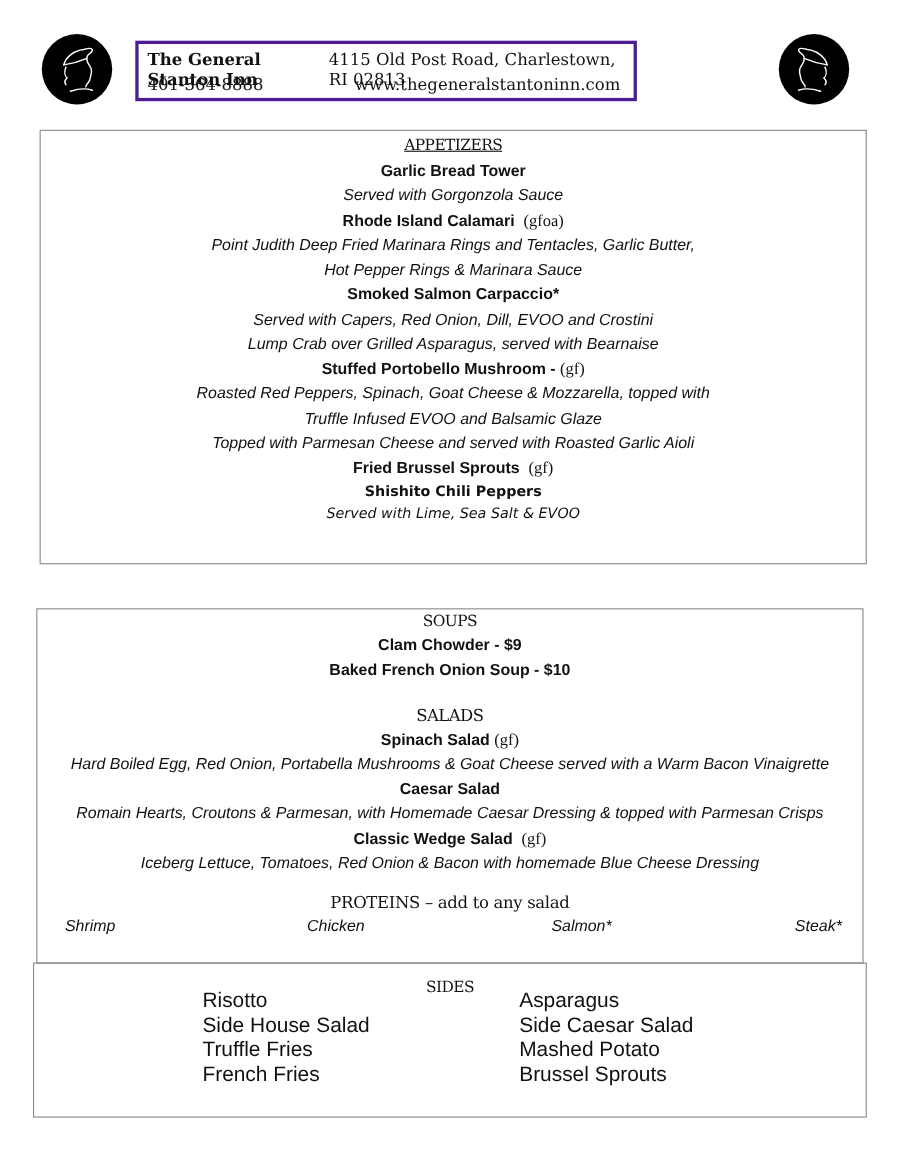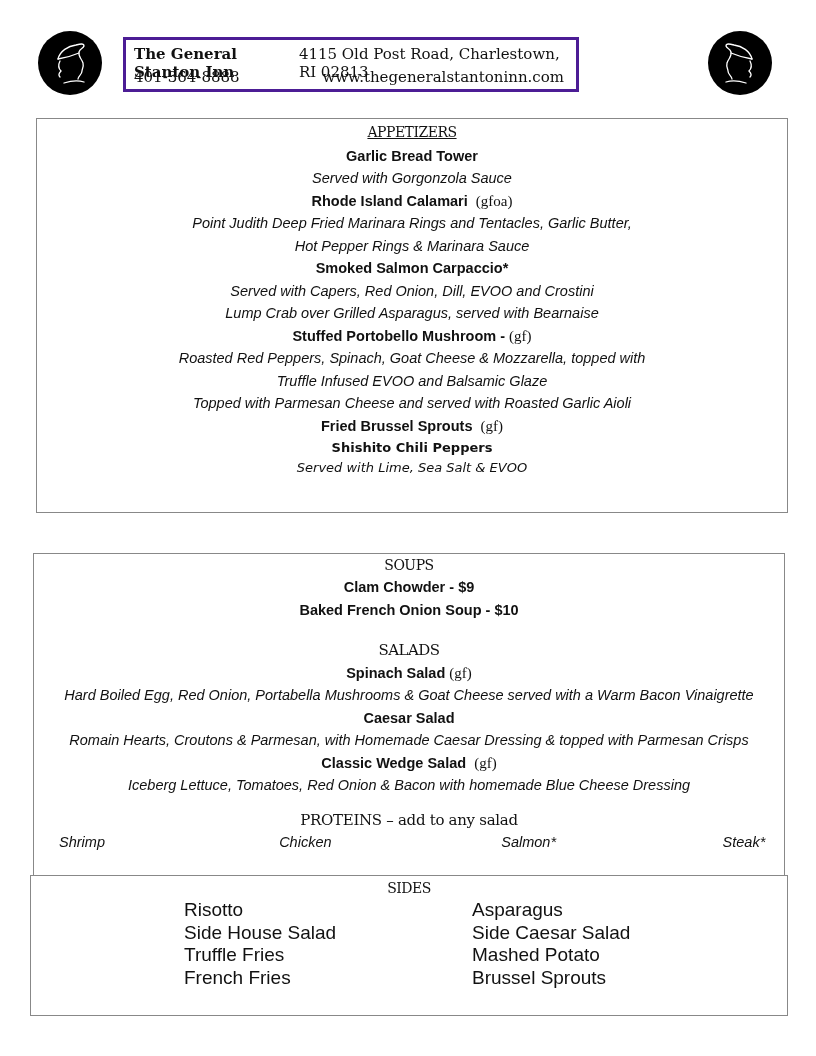--- a/index.html
+++ b/index.html
@@ -105,21 +105,21 @@
   <div style="height:12px;"></div>
   <div class="line" style="font-family:'DejaVu Serif', serif; font-size:15px; letter-spacing:-0.3px;">PROTEINS – add to any salad</div>
   <div class="proteins line">
     <span style="width:96px;">Shrimp</span>
     <span style="width:96px;">Chicken</span>
     <span style="width:96px;">Salmon*</span>
     <span style="width:80px;">Steak*</span>
   </div>
 </div>
 
-<div class="box" style="left:30px; top:875px; width:758px; height:141px; padding-top:2px;">
+<div class="box" style="left:30px; top:875px; width:758px; height:141px; padding-top:12px;">
   <div class="sect-title" style="line-height:20px;">SIDES</div>
   <div class="sides-grid">
     <span>Risotto</span>
     <span>Asparagus</span>
     <span>Side House Salad</span>
     <span>Side Caesar Salad</span>
     <span>Truffle Fries</span>
     <span>Mashed Potato</span>
     <span>French Fries</span>
     <span>Brussel Sprouts</span>

